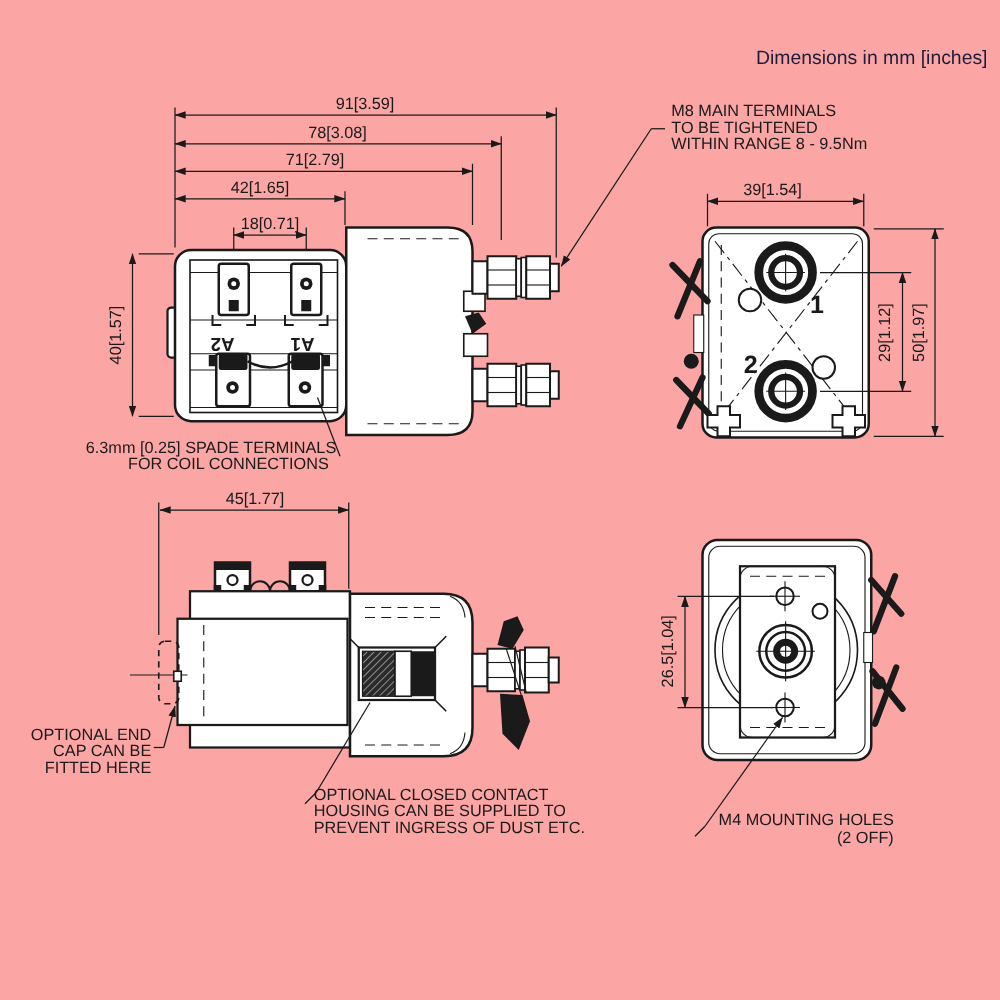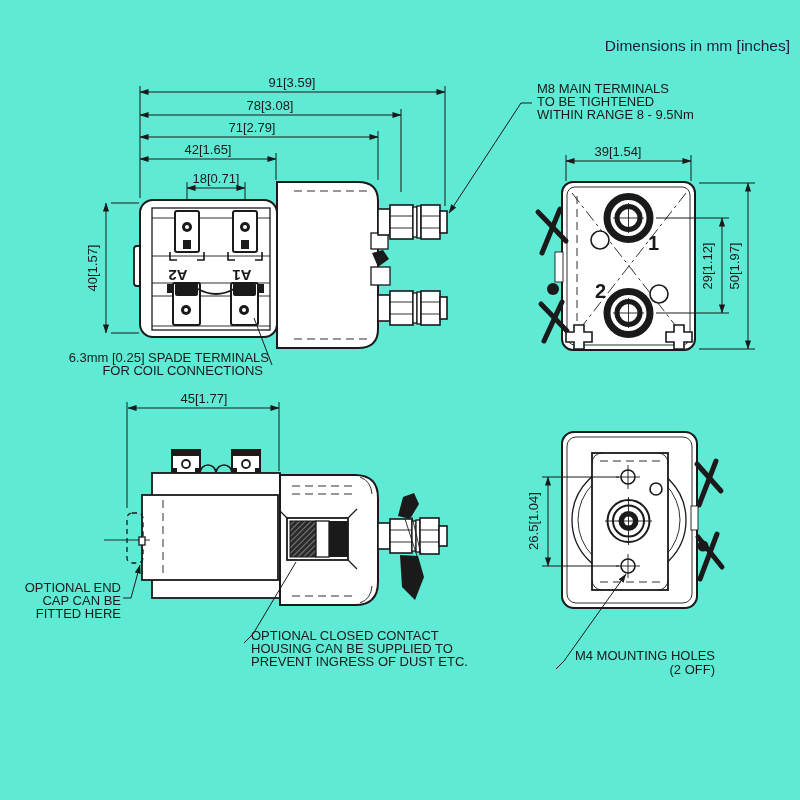--- a/index.html
+++ b/index.html
@@ -1,16 +1,16 @@
 <!DOCTYPE html>
 <html><head>
 <meta charset="utf-8">
 <style>
   html,body { margin:0; padding:0; background:#ffffff; }
-  .page { width:800px; height:800px; position:relative; background:#5eead4; }
+  .page { width:800px; height:800px; position:relative; background:#fca5a5; }
   svg { display:block; }
   text { font-family:"Liberation Sans","DejaVu Sans",sans-serif; fill:#1a1a1a; }
   .t13  { font-size:13px; }
   .t15b { font-size:15px; font-weight:bold; }
   .t20b { font-size:20px; font-weight:bold; }
   .title{ font-size:15.5px; fill:#1d1d3a; }
   .ln   { fill:none; stroke:#1a1a1a; }
   .w2   { stroke-width:2; }
   .w18  { stroke-width:1.8; }
   .w16  { stroke-width:1.6; }

